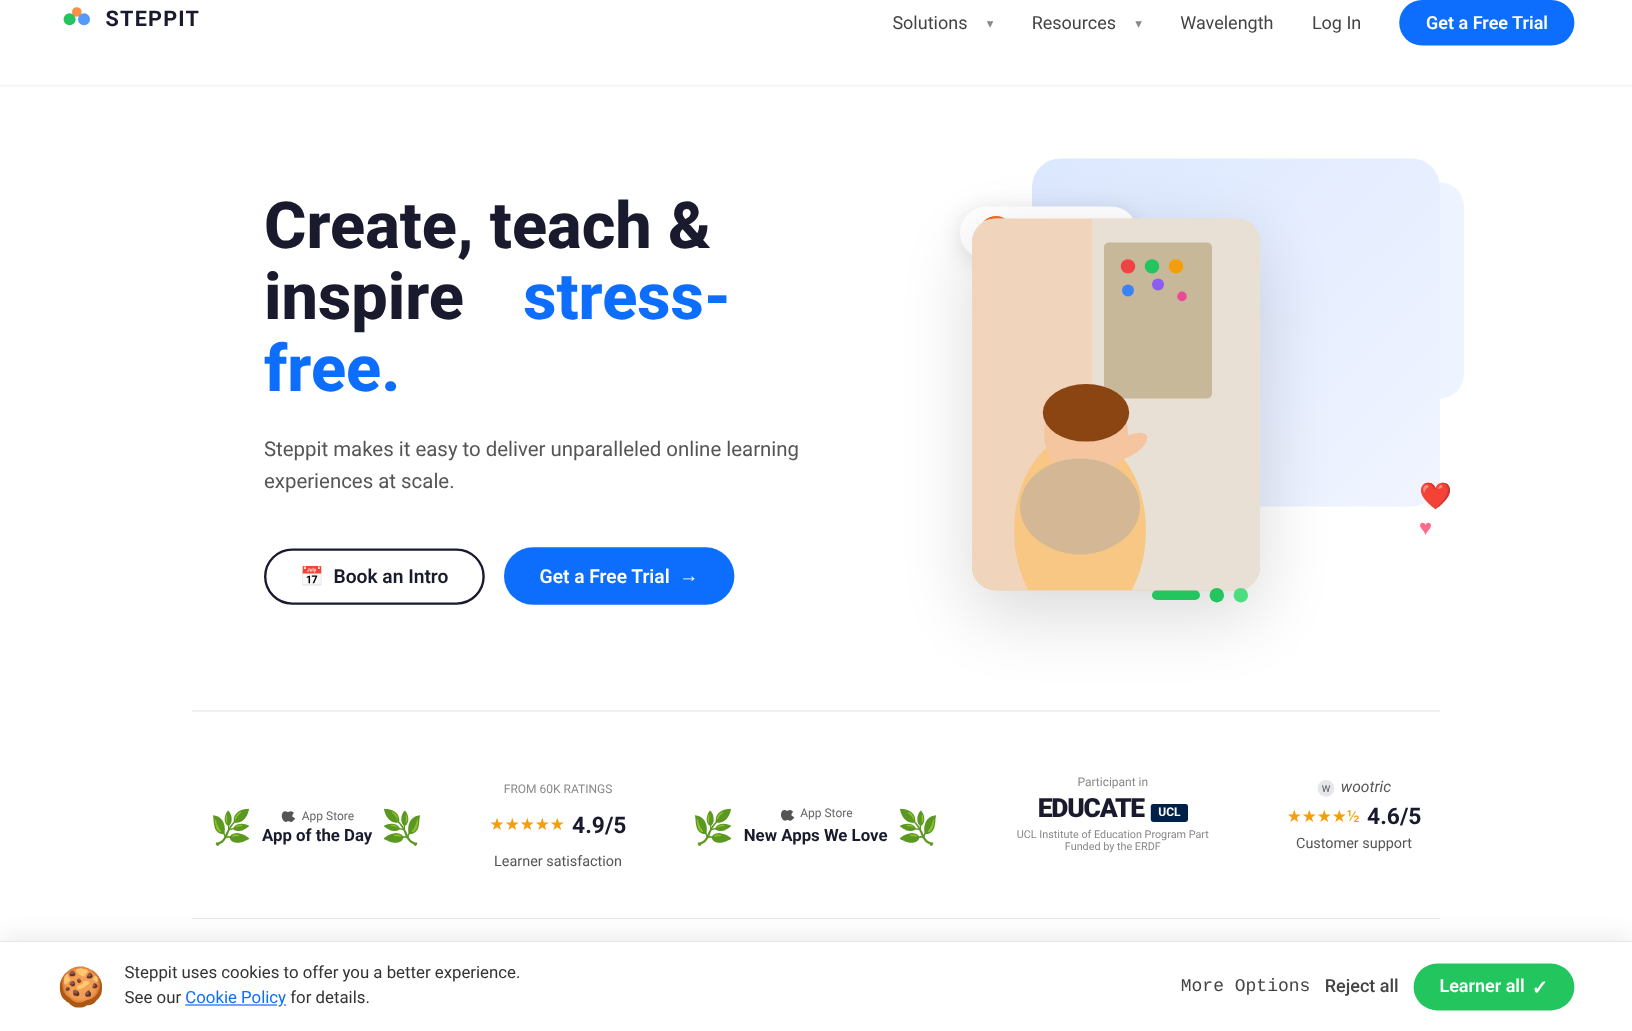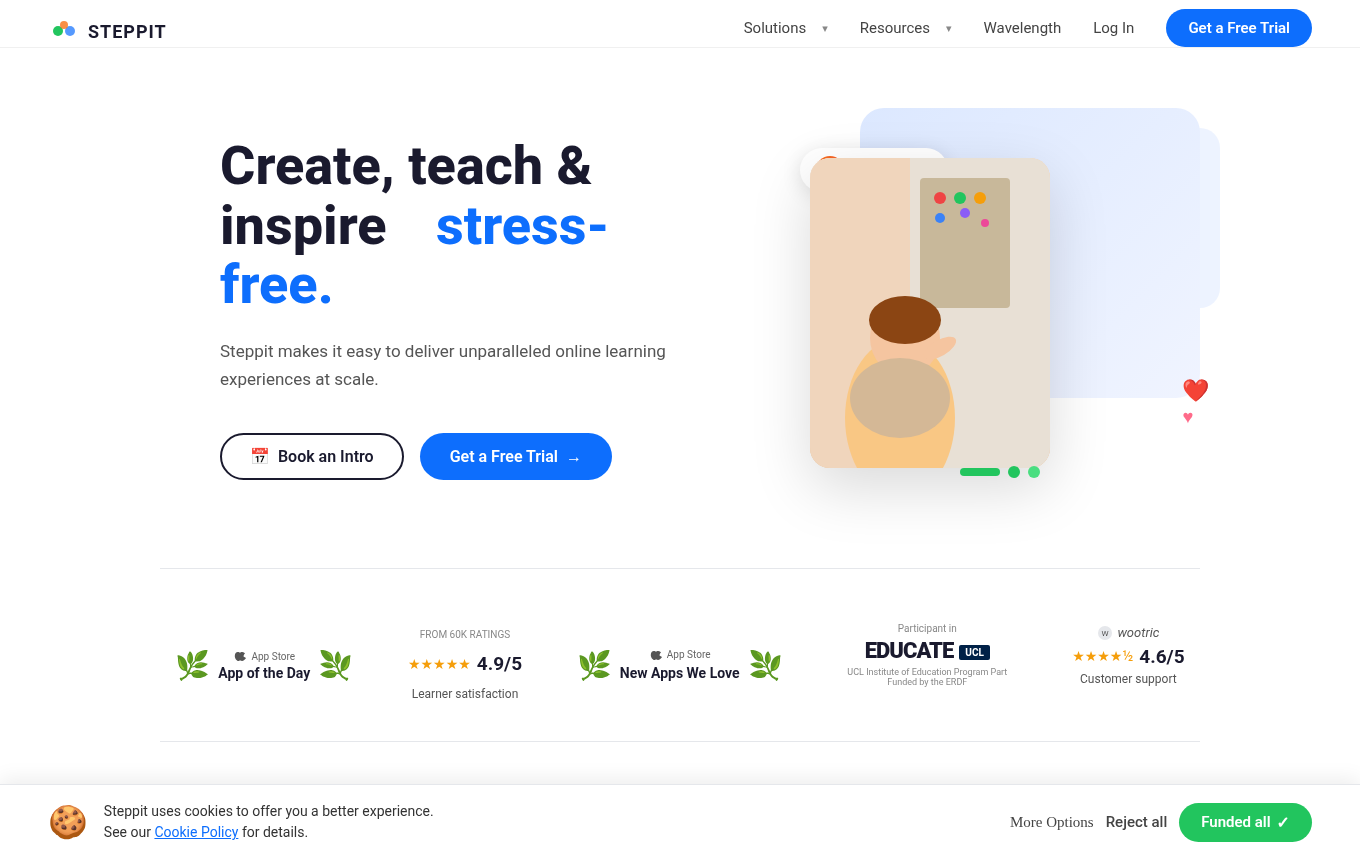--- a/index.html
+++ b/index.html
@@ -1,21 +1,21 @@
 <!DOCTYPE html>
 <html><head>
   <meta charset="utf-8">
   <style>
     * { margin: 0; padding: 0; box-sizing: border-box; }
     body { font-family: -apple-system, BlinkMacSystemFont, 'Segoe UI', Roboto, sans-serif; background: #fff; color: #1a1a2e; overflow-x: hidden; }
 
     
     nav {
-      display: flex; align-items: flex-end; justify-content: space-between;
-      padding: 0 48px; height: 48px; border-bottom: 1px solid #f0f0f0;
+      display: flex; align-items: flex-start; justify-content: space-between;
+      padding: 0 48px; height: 72px; border-bottom: 1px solid #f0f0f0;
       position: sticky; top: 0; background: #fff; z-index: 100;
     }
     .nav-logo { display: flex; align-items: center; gap: 8px; }
     .logo-icon { width: 32px; height: 32px; }
     .logo-text { font-size: 18px; font-weight: 700; color: #1a1a2e; letter-spacing: 1px; }
     .nav-links { display: flex; align-items: center; gap: 32px; }
     .nav-link { font-size: 15px; color: #444; cursor: pointer; display: flex; align-items: center; gap: 16px; text-decoration: none; background: none; border: none; font-family: inherit; }
     .chevron { font-size: 11px; color: #888; }
     .nav-login { font-size: 15px; color: #444; cursor: pointer; background: none; border: none; font-family: inherit; }
     .btn-primary-nav {
@@ -144,21 +144,21 @@
       background: #fff; border-top: 1px solid #e5e7eb;
       display: flex; align-items: center; justify-content: space-between;
       padding: 16px 48px; z-index: 999;
       box-shadow: 0 -4px 20px rgba(0,0,0,0.08);
     }
     .cookie-left { display: flex; align-items: center; gap: 16px; }
     .cookie-icon { font-size: 32px; }
     .cookie-text { font-size: 14px; color: #333; line-height: 1.5; }
     .cookie-text a { color: #0d6efd; text-decoration: underline; }
     .cookie-btns { display: flex; align-items: center; gap: 12px; }
-    .btn-more-options { background: none; border: none; font-size: 15px; color: #444; cursor: pointer; font-family: Liberation Serif, serif; }
+    .btn-more-options { background: none; border: none; font-size: 15px; color: #444; cursor: pointer; font-family: Liberation Mono, monospace; }
     .btn-reject { background: none; border: none; font-size: 15px; color: #444; cursor: pointer; font-family: inherit; font-weight: 500; }
     .btn-accept {
       background: #22c55e; color: #fff; border: none; border-radius: 24px;
       padding: 10px 22px; font-size: 15px; font-weight: 600; cursor: pointer;
       font-family: inherit; display: flex; align-items: center; gap: 6px;
     }
     .check-icon { font-size: 16px; }
   </style>
 </head>
 <body>
@@ -341,17 +341,17 @@
       <span>Steppit uses cookies to offer you a better experience.</span><br>
       <span>See our</span>
       <a href="#">Cookie Policy</a>
       <span>for details.</span>
     </div>
   </div>
   <div class="cookie-btns">
     <button class="btn-more-options">More Options</button>
     <button class="btn-reject">Reject all</button>
     <button class="btn-accept">
-      <span>Funded all</span>
+      <span>Learner all</span>
       <span class="check-icon">✓</span>
     </button>
   </div>
 </div>
 
 </body></html>

